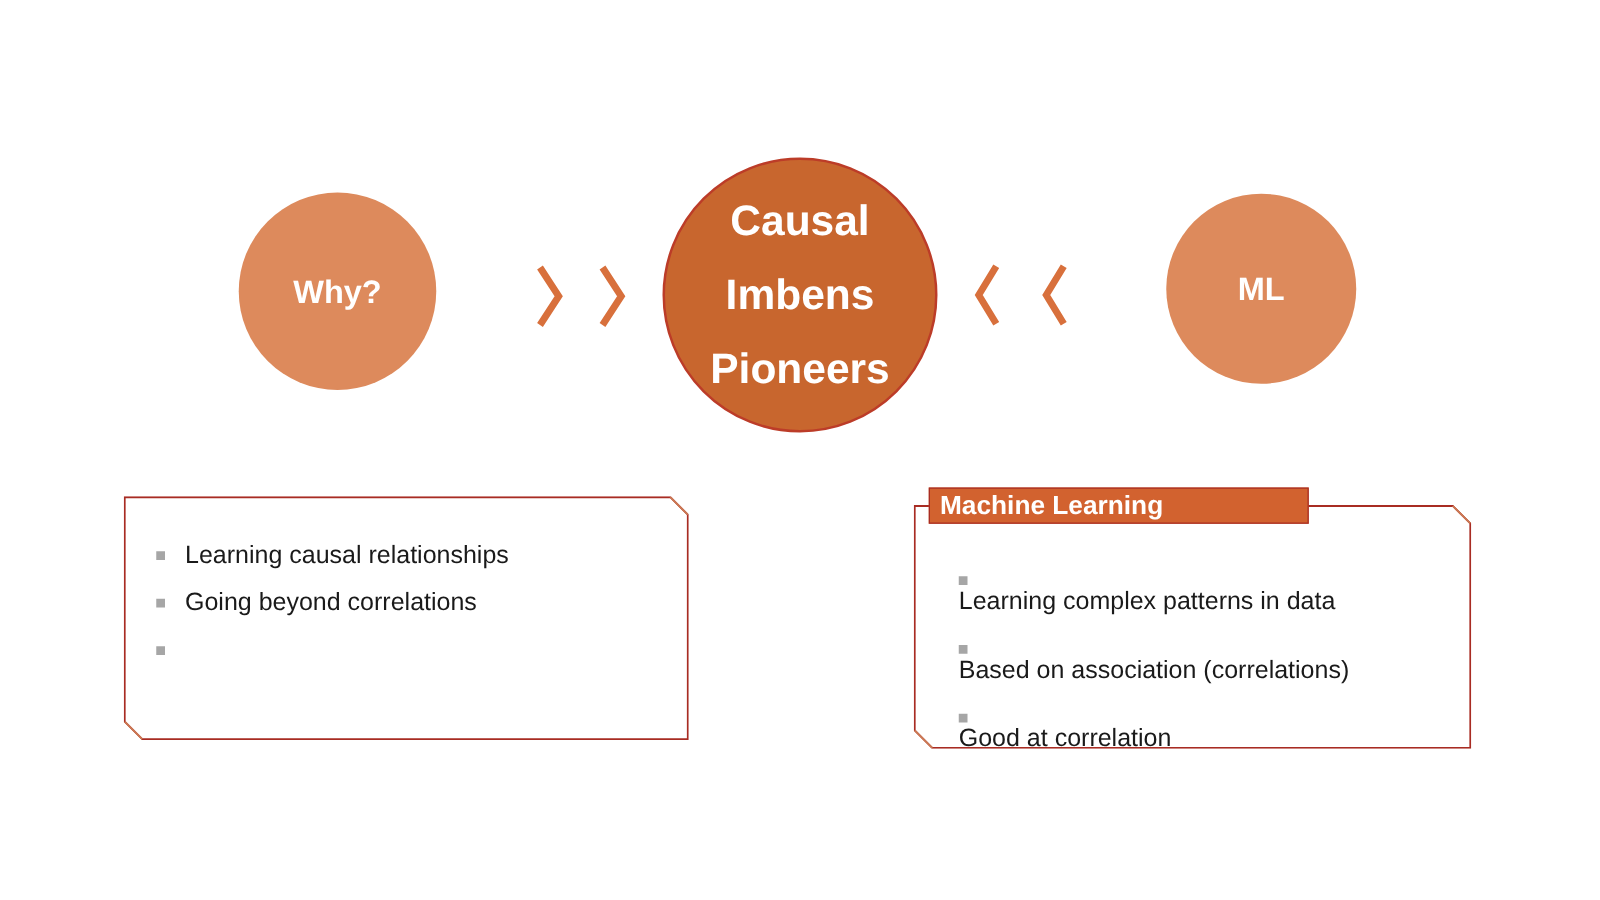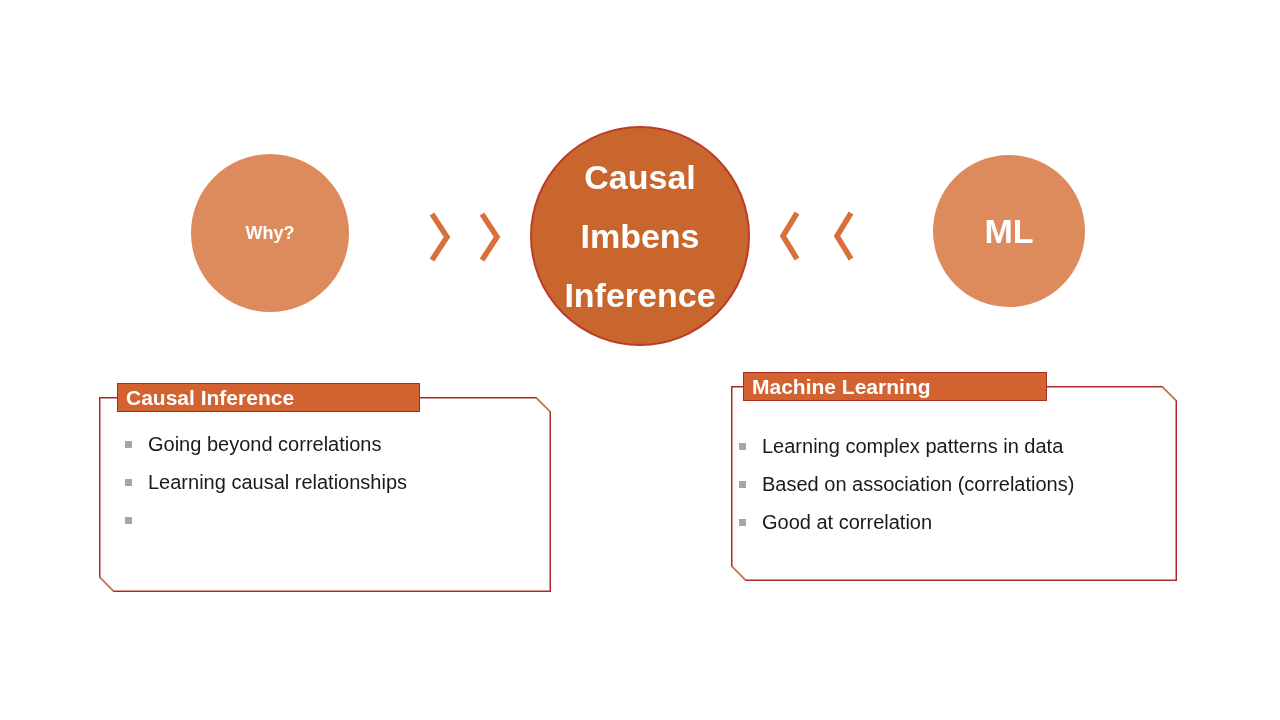--- a/index.html
+++ b/index.html
@@ -21,39 +21,39 @@
     overflow:hidden;
     position:relative;
   }
   .slide{position:absolute;left:0;top:0;width:1280px;height:720px;background:#ffffff;}
 
   .circle{
     position:absolute;border-radius:50%;
     display:flex;align-items:center;justify-content:center;
     text-align:center;color:#ffffff;font-weight:bold;
   }
-  .circle-why{left:191px;top:154px;width:158px;height:158px;background:var(--light-circle);font-size:18px;}
+  .circle-why{left:191px;top:154px;width:158px;height:158px;background:var(--light-circle);font-size:26px;}
   .circle-center{
     left:530px;top:126px;width:216px;height:216px;
     background:var(--dark-circle);
     border:2px solid var(--circle-border);
     font-size:34px;line-height:35px;
     flex-direction:column;
     gap:24px;
   }
-  .circle-ml{left:933px;top:155px;width:152px;height:152px;background:var(--light-circle);font-size:34px;}
+  .circle-ml{left:933px;top:155px;width:152px;height:152px;background:var(--light-circle);font-size:26px;}
 
   .chevrons{position:absolute;width:80px;height:58px;}
   .chevrons-right{left:425px;top:208px;}
   .chevrons-left{left:778px;top:208px;}
   .chevrons polyline{fill:none;stroke:var(--chevron);stroke-width:5.5;stroke-linejoin:miter;}
 
   .panel{position:absolute;width:452px;height:195px;}
   .panel-left{left:99px;top:397px;}
-  .panel-right{left:731px;top:386px;width:446px;}
+  .panel-right{left:731px;top:404px;width:446px;}
   .panel-outline{position:absolute;left:0;top:0;}
   .panel-outline polygon{fill:none;stroke:var(--panel-border);stroke-width:1.5;}
   .panel-outline line{stroke:var(--notch-line);stroke-width:1.5;}
 
   .panel-tab{
     position:absolute;top:-14px;height:29px;
     background:var(--tab-fill);
     border:1.5px solid var(--panel-border);
     color:#ffffff;font-weight:bold;font-size:21px;
     display:flex;align-items:center;
@@ -65,21 +65,21 @@
 
   .bullet-list{position:absolute;left:0;right:0;list-style:none;margin:0;padding:0;}
   .panel-left .bullet-list{top:34px;}
   .panel-right .bullet-list{top:47px;}
   .bullet-item{
     display:flex;align-items:flex-start;
     margin-bottom:11px;
     color:var(--text);font-size:20px;line-height:27px;
   }
   .panel-left .bullet-item{padding-left:26px;}
-  .panel-right .bullet-item{padding-left:8px;}
+  .panel-right .bullet-item{padding-left:36px;flex-direction:column;}
   .bullet-square{
     flex:0 0 auto;
     width:7px;height:7px;background:var(--bullet-square);
     margin-top:10px;margin-right:16px;
   }
   .bullet-text{display:inline-block;}
   .panel-left .bullet-text{max-width:348px;}
   .panel-right .bullet-text{max-width:400px;}
 </style>
 </head>
@@ -92,49 +92,46 @@
   </div>
 
   <svg class="chevrons chevrons-right" viewBox="0 0 80 58" aria-hidden="true">
     <polyline points="7,6 22,29 7,52"></polyline>
     <polyline points="57,6 72,29 57,52"></polyline>
   </svg>
 
   <div class="circle circle-center">
     <span>Causal</span>
     <span>Imbens</span>
-    <span>Inference</span>
+    <span>Pioneers</span>
   </div>
 
   <svg class="chevrons chevrons-left" viewBox="0 0 80 58" aria-hidden="true">
     <polyline points="19,5 5,28 19,51"></polyline>
     <polyline points="73,5 59,28 73,51"></polyline>
   </svg>
 
   <div class="circle circle-ml">
     <span>ML</span>
   </div>
 
   <div class="panel panel-left">
     <svg class="panel-outline" width="452" height="195" viewBox="0 0 452 195" aria-hidden="true">
       <polygon points="0.75,0.75 437.25,0.75 451.25,14.75 451.25,194.25 14.75,194.25 0.75,180.25"></polygon>
       <line x1="437.25" y1="0.75" x2="451.25" y2="14.75"></line>
       <line x1="14.75" y1="194.25" x2="0.75" y2="180.25"></line>
     </svg>
-    <div class="panel-tab">
-      <span>Causal Inference</span>
-    </div>
     <ul class="bullet-list">
       <li class="bullet-item">
         <span class="bullet-square"></span>
-        <span class="bullet-text">Going beyond correlations</span>
+        <span class="bullet-text">Learning causal relationships</span>
       </li>
       <li class="bullet-item">
         <span class="bullet-square"></span>
-        <span class="bullet-text">Learning causal relationships</span>
+        <span class="bullet-text">Going beyond correlations</span>
       </li>
       <li class="bullet-item">
         <span class="bullet-square"></span>
       </li>
     </ul>
   </div>
 
   <div class="panel panel-right">
     <svg class="panel-outline" width="446" height="195" viewBox="0 0 446 195" aria-hidden="true">
       <polygon points="0.75,0.75 431.25,0.75 445.25,14.75 445.25,194.25 14.75,194.25 0.75,180.25"></polygon>

